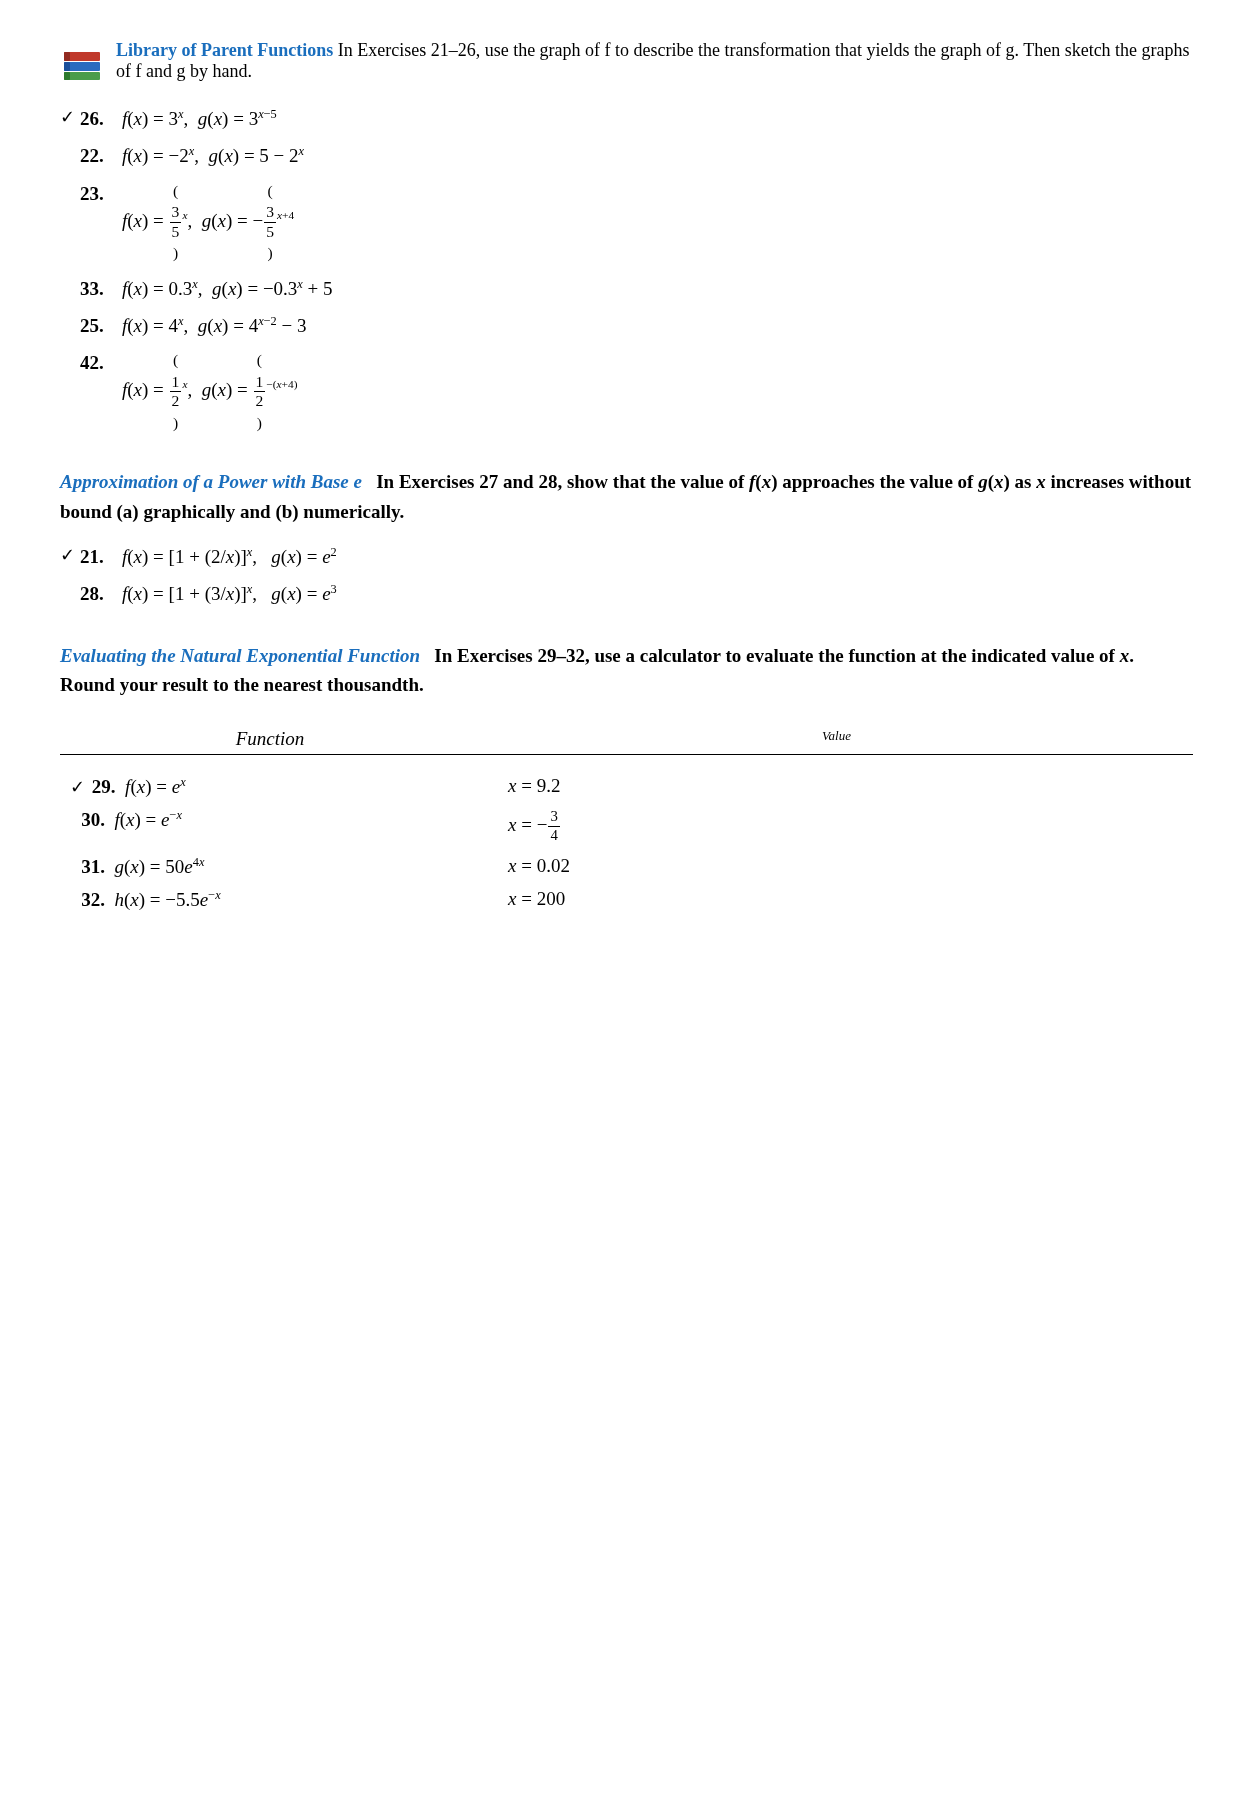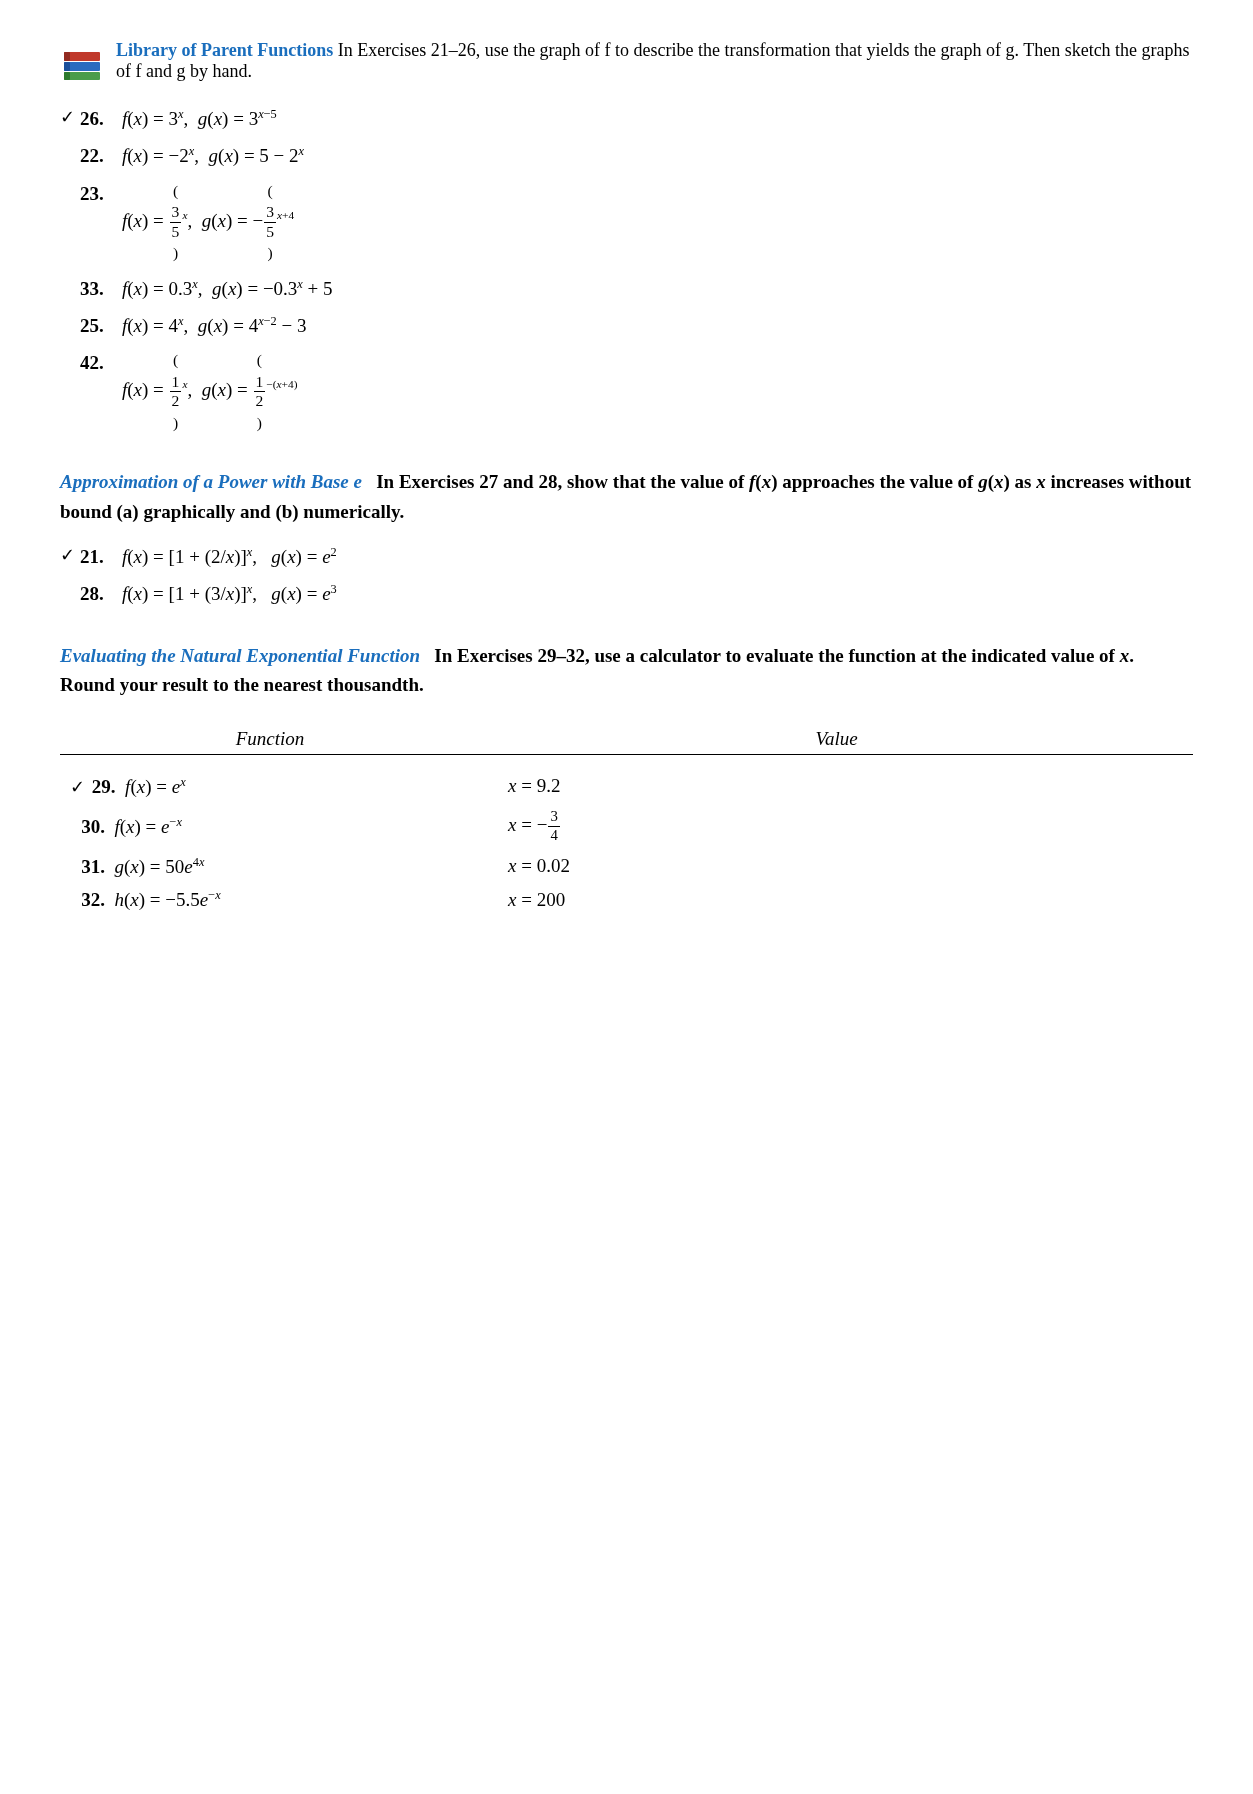--- a/index.html
+++ b/index.html
@@ -93,27 +93,27 @@
       text-align: center;
       font-style: italic;
       font-size: 19px;
       padding-bottom: 4px;
     }
 
     .col-value {
       flex: 1;
       text-align: center;
       font-style: italic;
-      font-size: 19px;
+      font-size: 13px;
       padding-bottom: 4px;
     }
 
     .table-row {
       display: flex;
-      align-items: center;
+      align-items: flex-start;
       margin-bottom: 10px;
     }
 
     .table-cell-function {
       flex: 0 0 420px;
       font-size: 19px;
       padding-left: 10px;
     }
 
     .table-cell-value {

